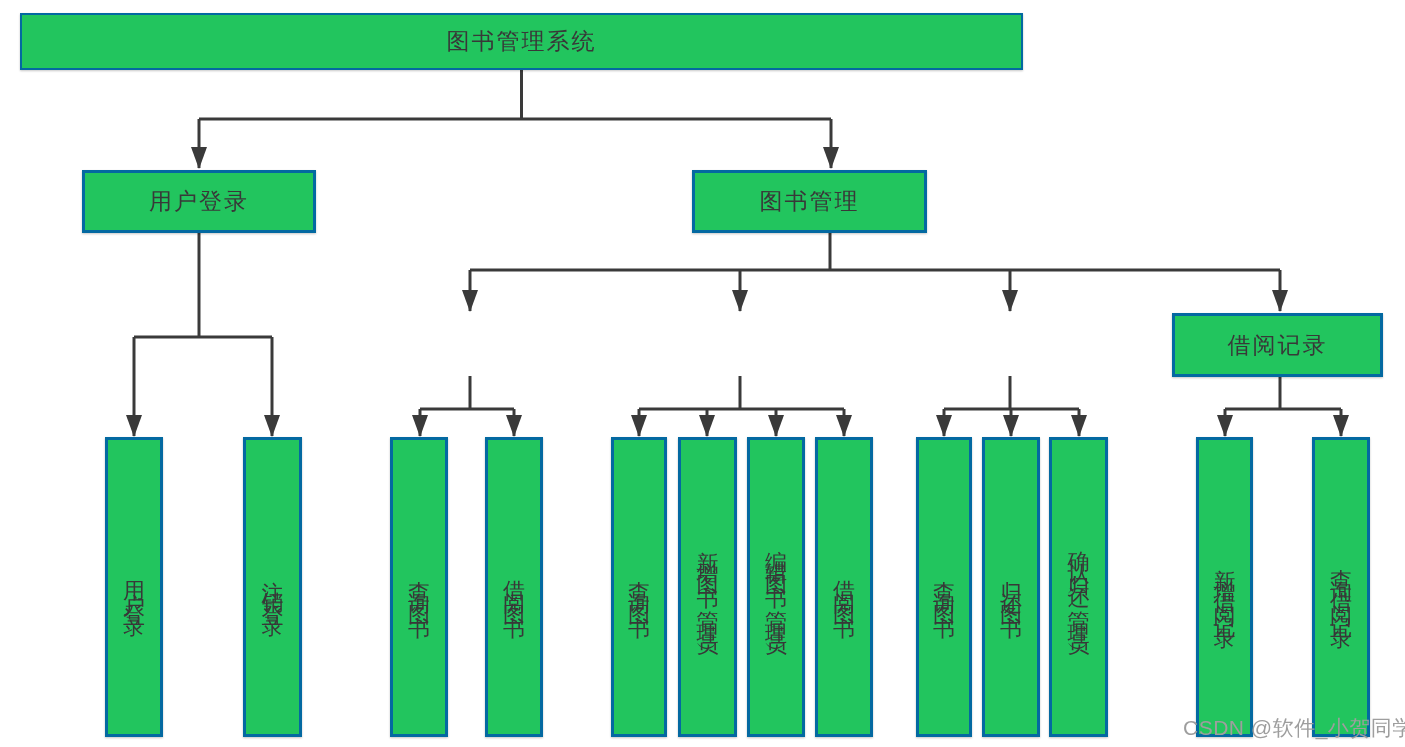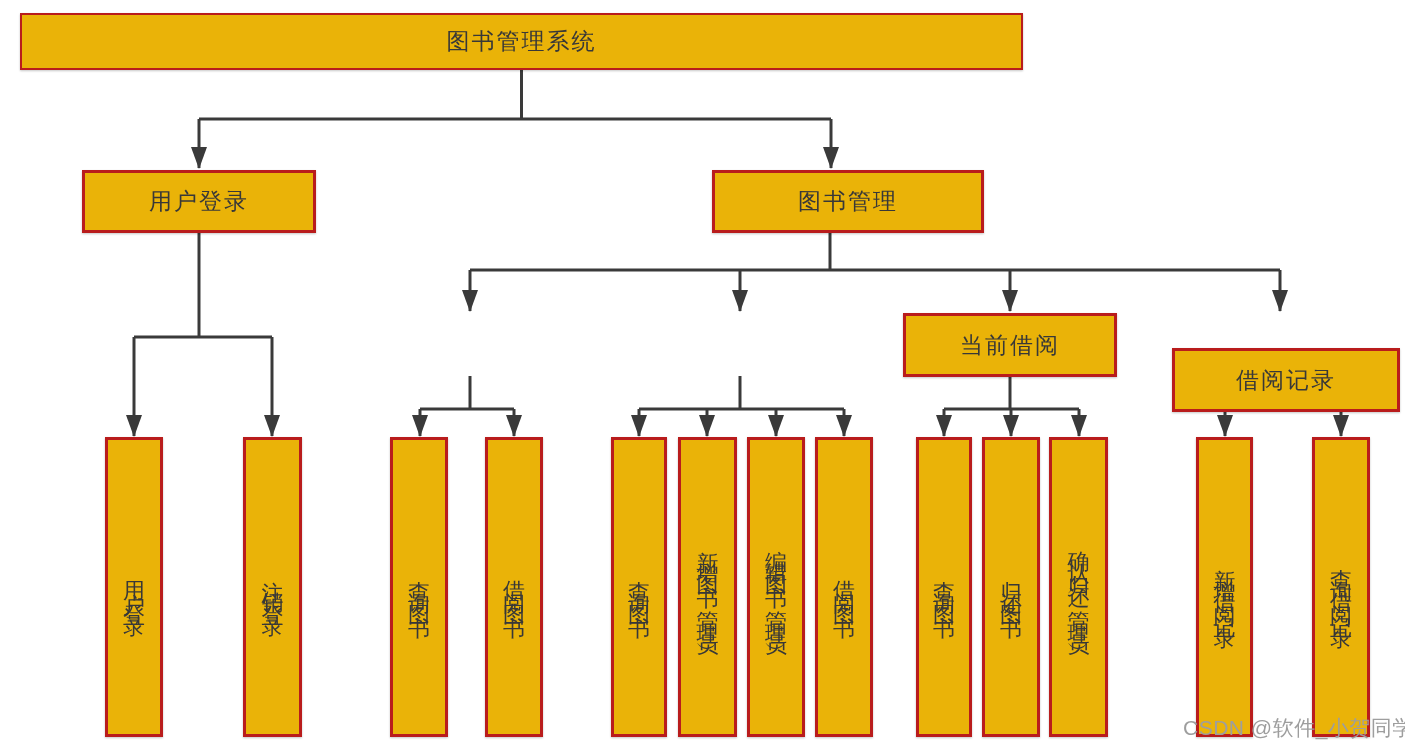--- a/index.html
+++ b/index.html
@@ -12,22 +12,22 @@
     overflow: hidden;
   }
   svg.connectors {
     position: absolute;
     left: 0; top: 0;
     width: 1405px; height: 747px;
   }
   .box {
     position: absolute;
     box-sizing: border-box;
-    background: #eab308;
-    border: 3px solid #b91c1c;
+    background: #22c55e;
+    border: 3px solid #0369a1;
     color: #383838;
     display: flex;
     align-items: center;
     justify-content: center;
     box-shadow: 0 1px 2px rgba(0,0,0,0.22);
     text-align: right;
   }
   .h-box {
     font-size: 23px;
     letter-spacing: 2px;
@@ -111,24 +111,23 @@
       <path d="M1280,376 V409"></path>
       <path d="M1225,409 H1341"></path>
       <path d="M1225,409 V436" marker-end="url(#arr)"></path>
       <path d="M1341,409 V436" marker-end="url(#arr)"></path>
     </g>
   </svg>
 
   <div class="box h-box root-box">图书管理系统</div>
 
   <div class="box h-box l2-box" style="left:82px;width:234px;">用户登录</div>
-  <div class="box h-box l2-box" style="left:712px;width:272px;">图书管理</div>
+  <div class="box h-box l2-box" style="left:692px;width:235px;">图书管理</div>
 
-  <div class="box h-box l3-box" style="left:903px;width:214px;">当前借阅</div>
-  <div class="box h-box l3-box" style="left:1172px;width:228px;margin-top:35px;">借阅记录</div>
+  <div class="box h-box l3-box" style="left:1172px;width:211px;">借阅记录</div>
 
   <div class="box leaf-box" style="left:105px;width:58px;">用户登录</div>
   <div class="box leaf-box" style="left:243px;width:59px;">注销登录</div>
   <div class="box leaf-box" style="left:390px;width:58px;">查询图书</div>
   <div class="box leaf-box" style="left:485px;width:58px;">借阅图书</div>
   <div class="box leaf-box" style="left:611px;width:56px;">查询图书</div>
   <div class="box leaf-box" style="left:678px;width:59px;">新增图书（管理员）</div>
   <div class="box leaf-box" style="left:747px;width:58px;">编辑图书（管理员）</div>
   <div class="box leaf-box" style="left:815px;width:58px;">借阅图书</div>
   <div class="box leaf-box" style="left:916px;width:56px;">查询图书</div>

